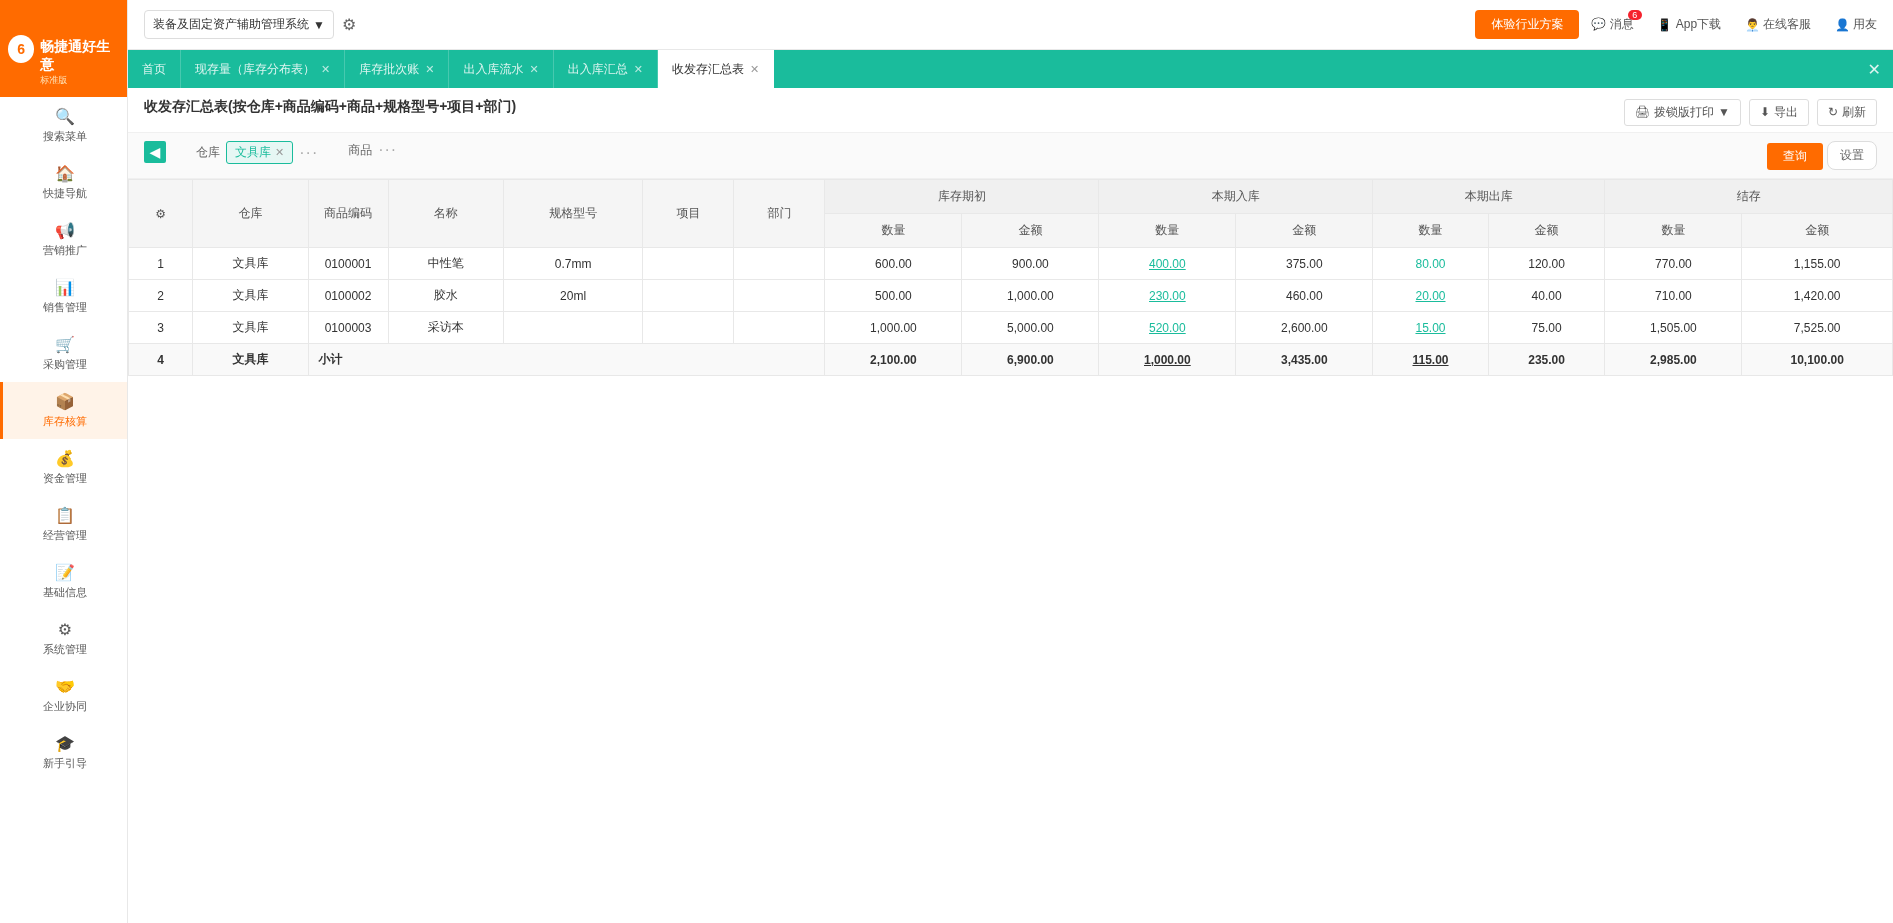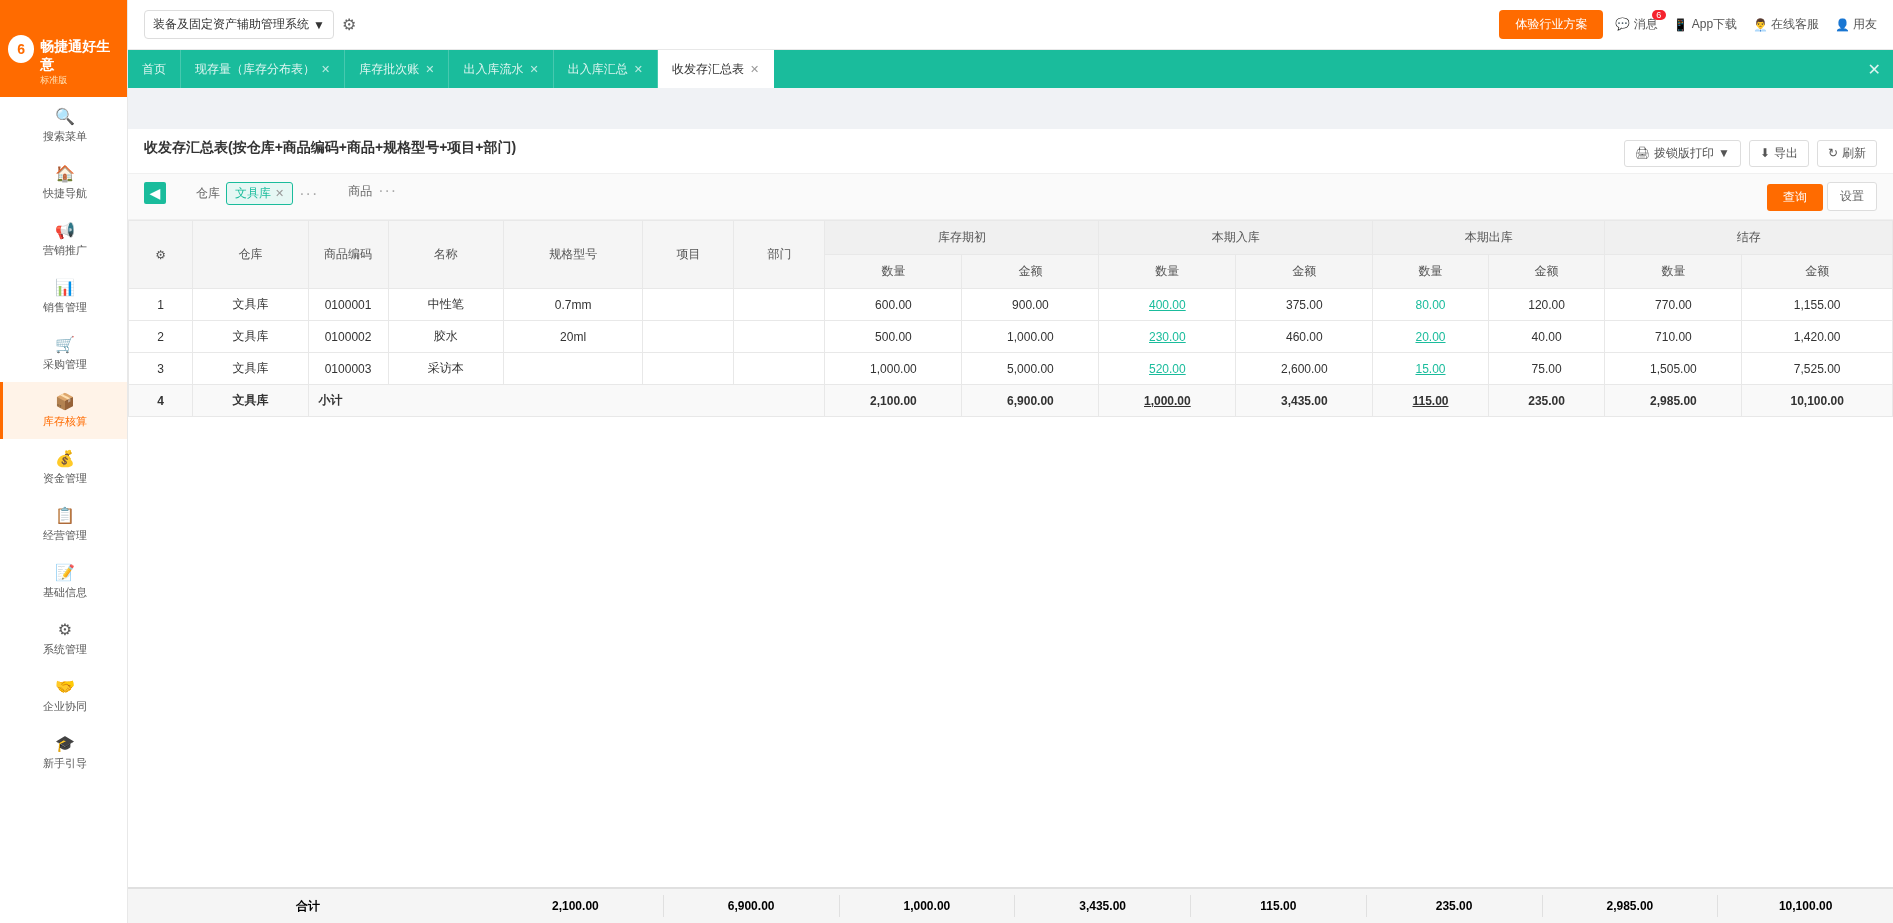--- a/index.html
+++ b/index.html
@@ -18,47 +18,47 @@
 
     
     .main { flex: 1; display: flex; flex-direction: column; overflow: hidden; }
 
     
     .topbar { height: 50px; background: #fff; border-bottom: 1px solid #e8e8e8; display: flex; align-items: center; padding: 0 16px; gap: 12px; }
     .topbar-system-name { font-size: 13px; color: #333; flex: 1; display: flex; align-items: center; gap: 8px; }
     .topbar-system-select { border: 1px solid #ddd; border-radius: 4px; padding: 5px 8px; font-size: 12px; color: #333; display: flex; align-items: center; gap: 4px; }
     .topbar-gear { color: #666; font-size: 16px; cursor: pointer; }
     .topbar-trial-btn { background: #ff6b00; color: #fff; border: none; border-radius: 4px; padding: 6px 16px; font-size: 12px; cursor: pointer; }
-    .topbar-right { display: flex; align-items: center; gap: 16px; color: #555; font-size: 12px; justify-content: space-between; }
+    .topbar-right { display: flex; align-items: center; gap: 24px; color: #555; font-size: 12px; justify-content: space-between; }
     .topbar-msg { position: relative; cursor: pointer; }
     .topbar-msg-badge { position: absolute; top: -6px; right: -8px; background: #f5222d; color: #fff; border-radius: 8px; font-size: 9px; padding: 0 4px; min-width: 14px; text-align: center; }
     .topbar-app { cursor: pointer; display: flex; align-items: center; gap: 3px; }
     .topbar-service { cursor: pointer; display: flex; align-items: center; gap: 3px; }
     .topbar-user { cursor: pointer; display: flex; align-items: center; gap: 3px; }
 
     
     .tabbar { height: 38px; background: #1abc9c; display: flex; align-items: center; padding: 0 0; overflow-x: auto; }
     .tab { display: flex; align-items: center; padding: 0 14px; height: 38px; cursor: pointer; color: rgba(255,255,255,0.85); font-size: 12px; white-space: nowrap; border-right: 1px solid rgba(255,255,255,0.2); gap: 6px; }
     .tab.active { background: #fff; color: #333; }
     .tab-close { color: rgba(255,255,255,0.7); font-size: 11px; cursor: pointer; }
     .tab.active .tab-close { color: #999; }
     .tab-close-main { margin-left: auto; padding: 0 12px; color: rgba(255,255,255,0.85); cursor: pointer; font-size: 16px; }
 
     
-    .content { flex: 1; overflow-y: auto; background: #a3a3a3; padding: 0; display: flex; flex-direction: column; margin-top: 41px; }
+    .content { flex: 1; overflow-y: auto; background: #a3a3a3; padding: 0; display: flex; flex-direction: column; }
     .content-inner { background: #fff; margin: 0; flex: 1; display: flex; flex-direction: column; }
     .page-title { font-size: 14px; font-weight: bold; color: #333; margin-bottom: 10px; }
     .filter-toggle-btn { background: #1abc9c; color: #fff; border: none; width: 22px; height: 22px; border-radius: 2px; cursor: pointer; display: flex; align-items: center; justify-content: center; font-size: 14px; }
     .date-shortcuts { display: flex; gap: 4px; align-items: center; }
     .date-btn { padding: 2px 6px; border: 1px solid #ddd; border-radius: 2px; cursor: pointer; font-size: 11px; color: #555; background: #fff; }
     .date-btn.active { background: #ff6b00; color: #fff; border-color: #ff6b00; }
     .warehouse-tag { background: #e6f7f4; color: #1abc9c; border: 1px solid #1abc9c; border-radius: 3px; padding: 2px 8px; font-size: 12px; display: flex; align-items: center; gap: 4px; }
     .warehouse-tag-close { cursor: pointer; color: #999; font-size: 11px; }
     .query-btn { background: #ff6b00; color: #fff; border: none; border-radius: 3px; padding: 5px 16px; font-size: 12px; cursor: pointer; }
-    .settings-btn { background: #fff; color: #666; border: 1px solid #ddd; border-radius: 3px; padding: 5px 12px; font-size: 12px; cursor: pointer; }
+    .settings-btn { background: #fff; color: #666; border: 1px solid #ddd; border-radius: 8px; padding: 5px 12px; font-size: 12px; cursor: pointer; }
 
     
     .expand-more { text-align: center; padding: 4px; color: #1abc9c; cursor: pointer; font-size: 12px; border-bottom: 1px solid #f0f0f0; }
     .toolbar-btn { display: flex; align-items: center; gap: 4px; padding: 4px 10px; border: 1px solid #ddd; border-radius: 3px; background: #fff; color: #555; font-size: 12px; cursor: pointer; }
 
     
     .table-container { flex: 1; overflow-x: auto; }
     table { width: 100%; border-collapse: collapse; font-size: 12px; }
     thead tr { background: #f5f5f5; }
     th { padding: 8px 10px; text-align: center; border: 1px solid #e8e8e8; color: #555; font-weight: normal; white-space: nowrap; }
@@ -327,31 +327,16 @@
     <td>3,435.00</td>
     <td style="text-decoration:underline;color:#333;cursor:pointer;">115.00</td>
     <td>235.00</td>
     <td>2,985.00</td>
     <td>10,100.00</td>
   </tr>
             </tbody>
         </table>
       </div>
 
-      <div style="background:#f5f5f5;border-top:2px solid #e0e0e0;padding:6px 0;display:flex;align-items:center;font-size:12px;font-weight:bold;width:100%;">
-        <div style="min-width:360px;text-align:center;">
-          <span>合计</span>
-        </div>
-        <div style="flex:1;display:flex;">
-          <div style="flex:1;text-align:center;padding:4px 8px;border-right:1px solid #e0e0e0;">2,100.00</div>
-          <div style="flex:1;text-align:center;padding:4px 8px;border-right:1px solid #e0e0e0;">6,900.00</div>
-          <div style="flex:1;text-align:center;padding:4px 8px;border-right:1px solid #e0e0e0;">1,000.00</div>
-          <div style="flex:1;text-align:center;padding:4px 8px;border-right:1px solid #e0e0e0;">3,435.00</div>
-          <div style="flex:1;text-align:center;padding:4px 8px;border-right:1px solid #e0e0e0;">115.00</div>
-          <div style="flex:1;text-align:center;padding:4px 8px;border-right:1px solid #e0e0e0;">235.00</div>
-          <div style="flex:1;text-align:center;padding:4px 8px;border-right:1px solid #e0e0e0;">2,985.00</div>
-          <div style="flex:1;text-align:center;padding:4px 8px;">10,100.00</div>
-        </div>
-      </div>
 
     </div>
   </div>
 </div>
 
 </body></html>

